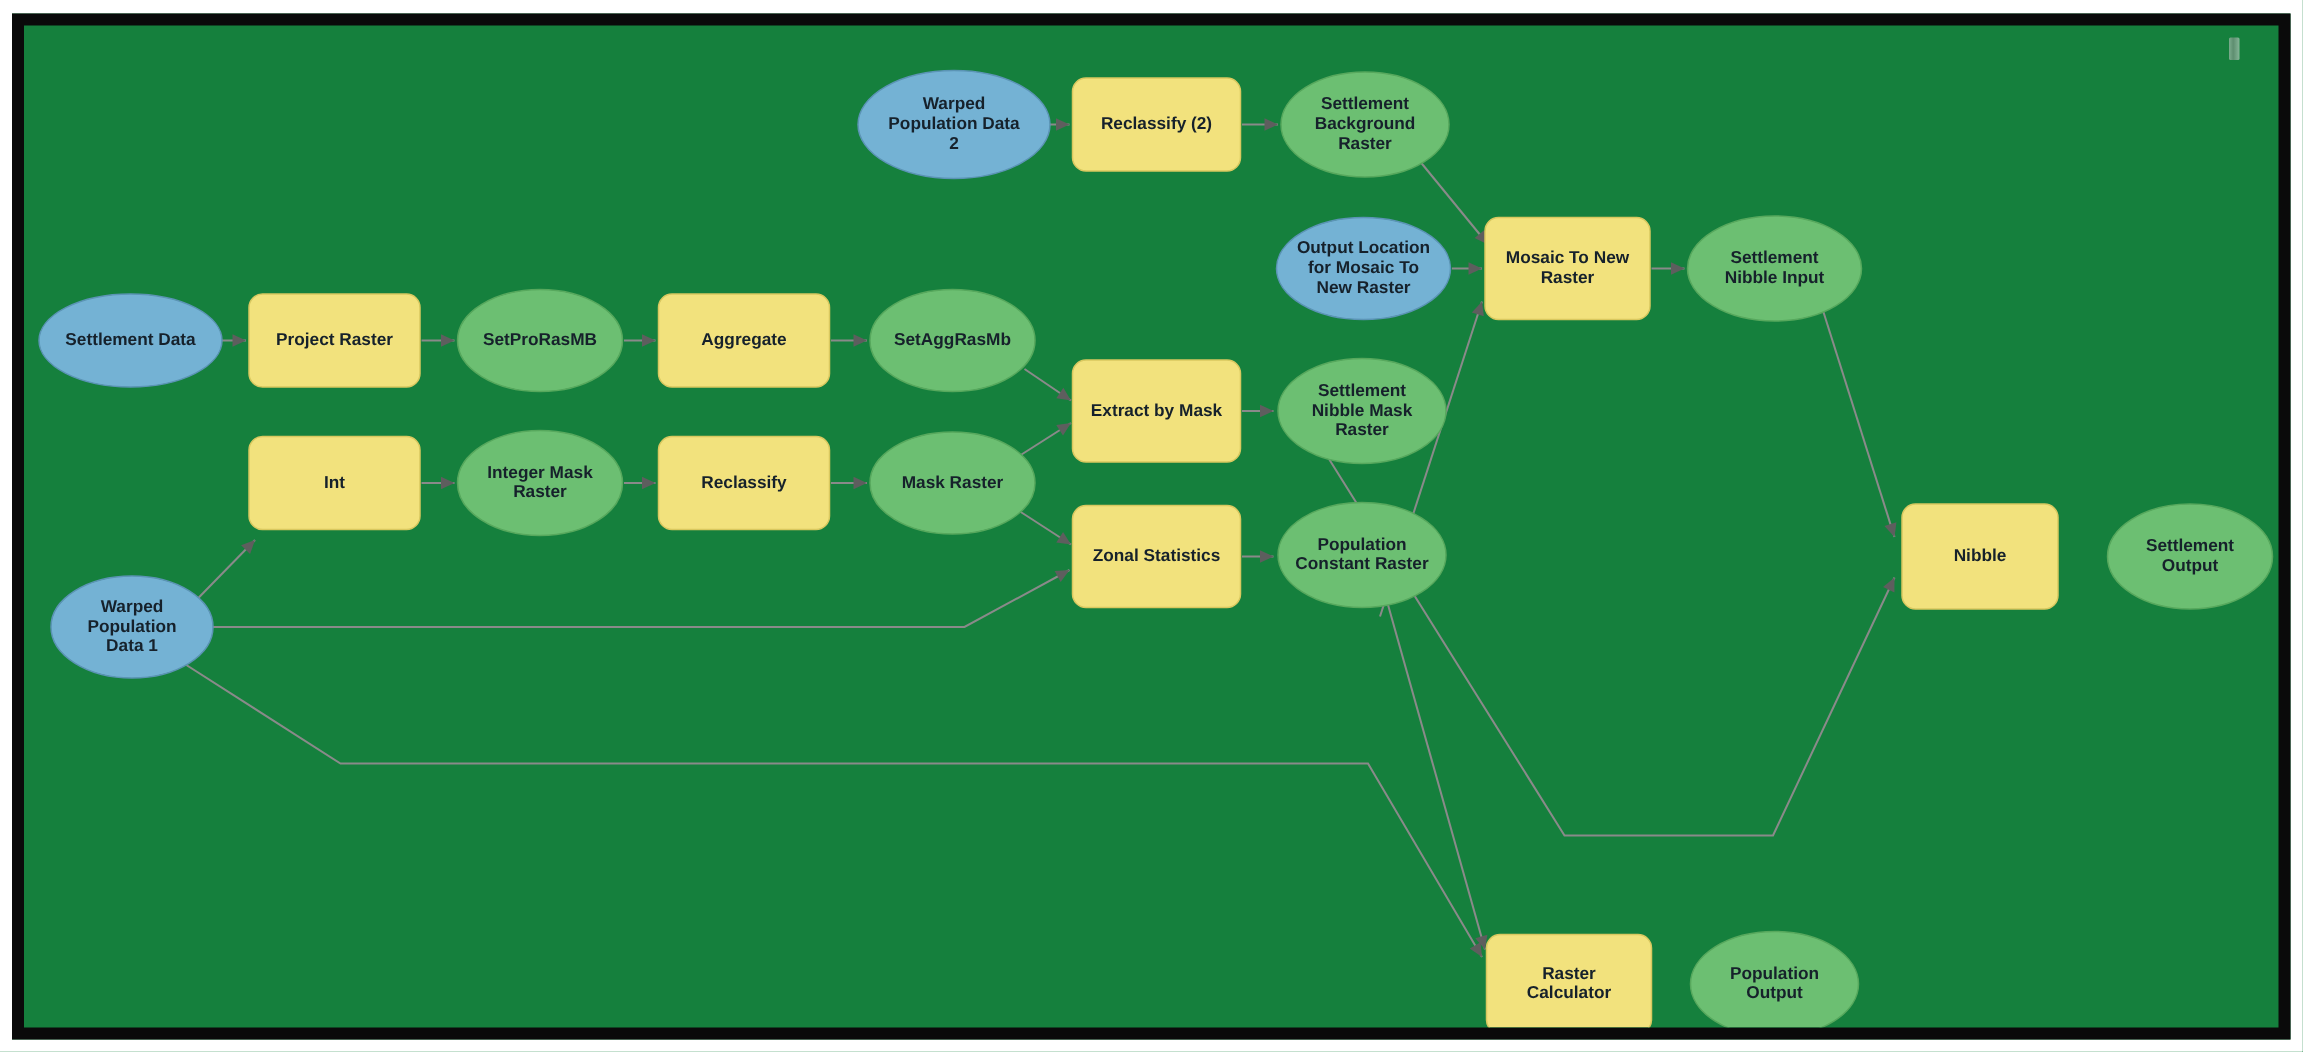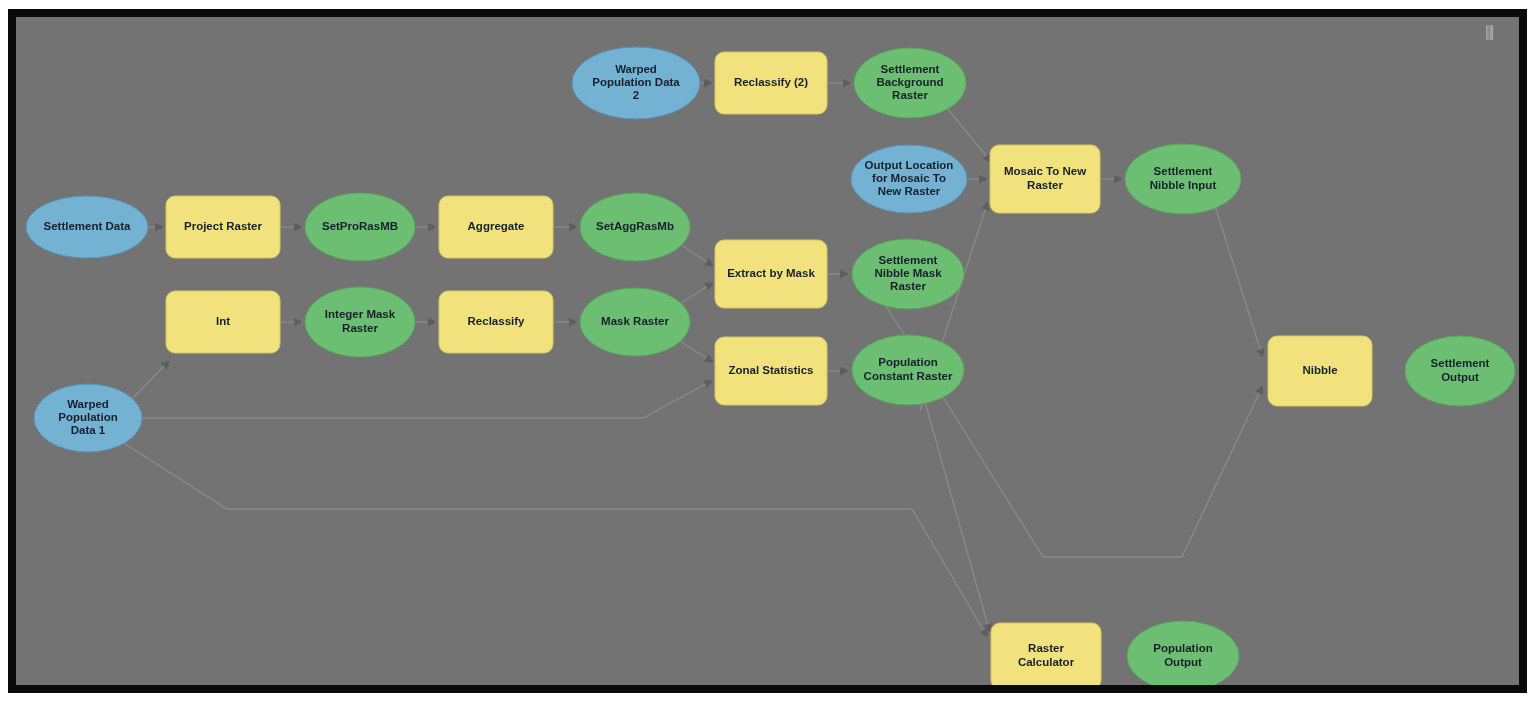--- a/index.html
+++ b/index.html
@@ -14,21 +14,21 @@
     overflow: hidden;
   }
   #canvas-frame {
     position: absolute;
     left: 8px;
     top: 9px;
     width: 1519px;
     height: 684px;
     border: 8px solid #0a0a0a;
     box-sizing: border-box;
-    background: #737373;
+    background: #15803d;
     overflow: hidden;
   }
   #model-svg {
     position: absolute;
     left: 0;
     top: 0;
     display: block;
   }
   .node-label {
     font-family: "Liberation Sans", sans-serif;

